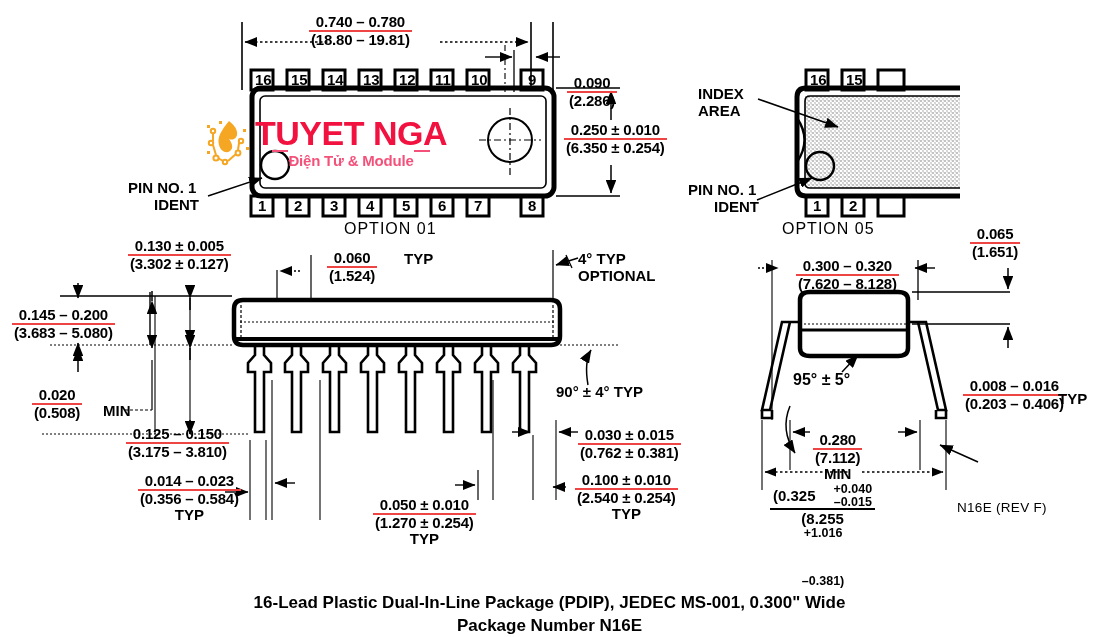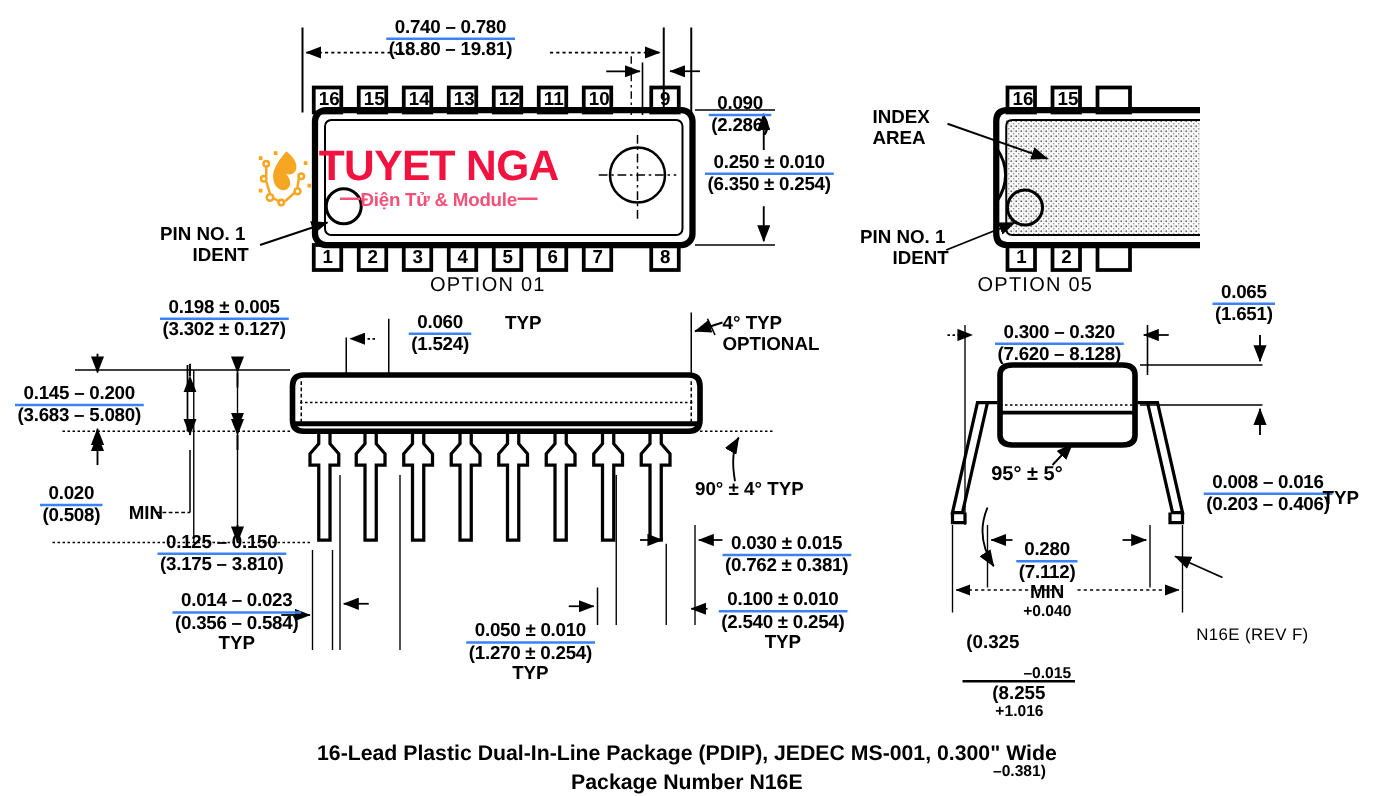--- a/index.html
+++ b/index.html
@@ -7,41 +7,41 @@
     width:1099px;height:637px;position:relative;overflow:hidden;
     font-family:"Liberation Sans", sans-serif;
     color:#000;
   }
   .stage{position:absolute;left:0;top:0;width:1099px;height:637px;}
   svg.draw{position:absolute;left:0;top:0;width:1099px;height:637px;}
 
   
   .dim{position:absolute;text-align:center;line-height:1.05;white-space:nowrap;}
   .dim .top{font-size:15px;font-weight:700;letter-spacing:-0.2px;padding:0 2px;}
-  .dim .bot{font-size:15px;font-weight:700;letter-spacing:-0.2px;border-top:2px solid #3b82f6;padding:0 2px;}
+  .dim .bot{font-size:15px;font-weight:700;letter-spacing:-0.2px;border-top:2px solid #ef4444;padding:0 2px;}
   .dim .suffix{font-size:15px;font-weight:700;}
   .lbl{position:absolute;font-size:15px;font-weight:700;white-space:nowrap;line-height:1.15;}
 
   .opt{position:absolute;font-size:16px;font-weight:400;letter-spacing:1px;}
 
   .typside{position:absolute;font-size:15px;font-weight:700;}
 
   
 
   .caption{position:absolute;left:0;width:1099px;text-align:center;
     font-size:17px;font-weight:700;line-height:1.35;}
 
   .rev{position:absolute;font-size:13.5px;font-weight:400;letter-spacing:0.3px;}
 
   
   .wm{position:absolute;display:flex;align-items:center;gap:4px;}
   .wm-title{font-size:34px;font-weight:800;color:#f2123f;letter-spacing:-0.5px;line-height:1;}
   .wm-sub{font-size:15px;font-weight:600;color:#f4517a;letter-spacing:-0.2px;line-height:1;margin-top:3px;}
   .wm-text{display:flex;flex-direction:column;align-items:center;}
-  .wm-sub-row{display:flex;align-items:center;gap:0;}
+  .wm-sub-row{display:flex;align-items:flex-start;gap:0;}
   .wm-dash{width:16px;height:2px;background:#f4517a;display:inline-block;}
 </style>
 </head>
 <body>
 
 <div class="stage">
 
 <svg class="draw" viewBox="0 0 1099 637">
   <defs>
     <marker id="ar" markerWidth="9" markerHeight="7" refX="8.6" refY="3.5" orient="auto">
@@ -333,21 +333,21 @@
 <div>
   <div class="lbl" style="left:810px;top:71px;">16</div>
   <div class="lbl" style="left:846px;top:71px;">15</div>
   <div class="lbl" style="left:813px;top:197px;">1</div>
   <div class="lbl" style="left:849px;top:197px;">2</div>
 </div>
 
 <div class="opt" style="left:782px;top:220px;">OPTION 05</div>
 
 <div class="dim" style="left:128px;top:238px;">
-  <div class="top">0.198 ± 0.005</div>
+  <div class="top">0.130 ± 0.005</div>
   <div class="bot">(3.302 ± 0.127)</div>
 </div>
 
 <div class="dim" style="left:327px;top:250px;">
   <div class="top">0.060</div>
   <div class="bot">(1.524)</div>
 </div>
 <div class="typside" style="left:404px;top:250px;">TYP</div>
 
 <div class="dim" style="left:12px;top:307px;">
@@ -416,21 +416,21 @@
 
 <div class="dim" style="left:813px;top:432px;">
   <div class="top">0.280</div>
   <div class="bot">(7.112)</div>
   <div class="suffix">MIN</div>
 </div>
 
 <div style="position:absolute;left:770px;top:483px;text-align:center;line-height:1.05;">
   <div style="display:flex;align-items:center;justify-content:center;padding:0 3px;">
     <span style="font-size:15px;font-weight:700;">(0.325</span>
-    <span style="display:inline-flex;flex-direction:column;font-size:12.5px;font-weight:700;line-height:1.0;margin-left:3px;gap:36px;">
+    <span style="display:inline-flex;flex-direction:column;font-size:12.5px;font-weight:700;line-height:1.0;margin-left:18px;">
       <span>+0.040</span>
       <span>–0.015</span>
     </span>
   </div>
   <div style="display:flex;align-items:center;justify-content:center;border-top:2px solid #000;padding:1px 3px 0;flex-direction:column;">
     <span style="font-size:15px;font-weight:700;">(8.255</span>
     <span style="display:inline-flex;flex-direction:column;font-size:12.5px;font-weight:700;line-height:1.0;margin-left:1px;gap:36px;">
       <span>+1.016</span>
       <span>–0.381)</span>
     </span>

